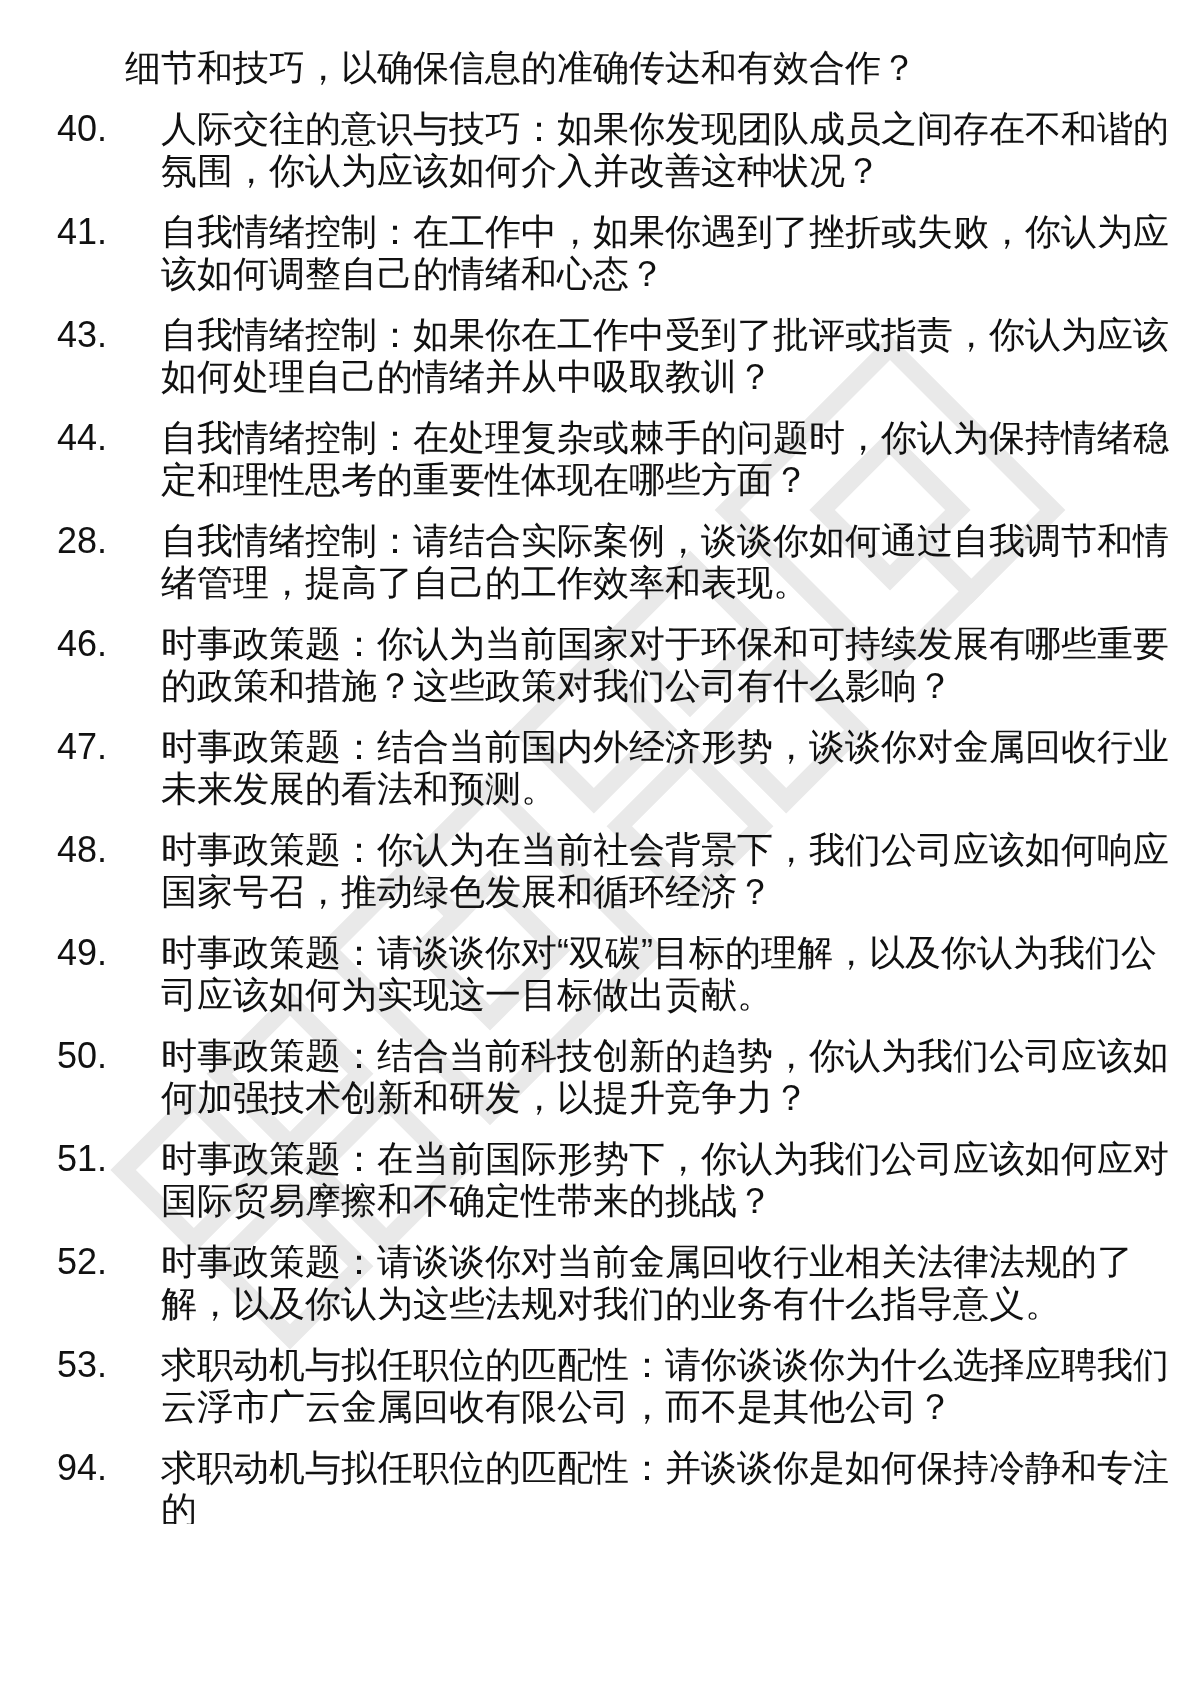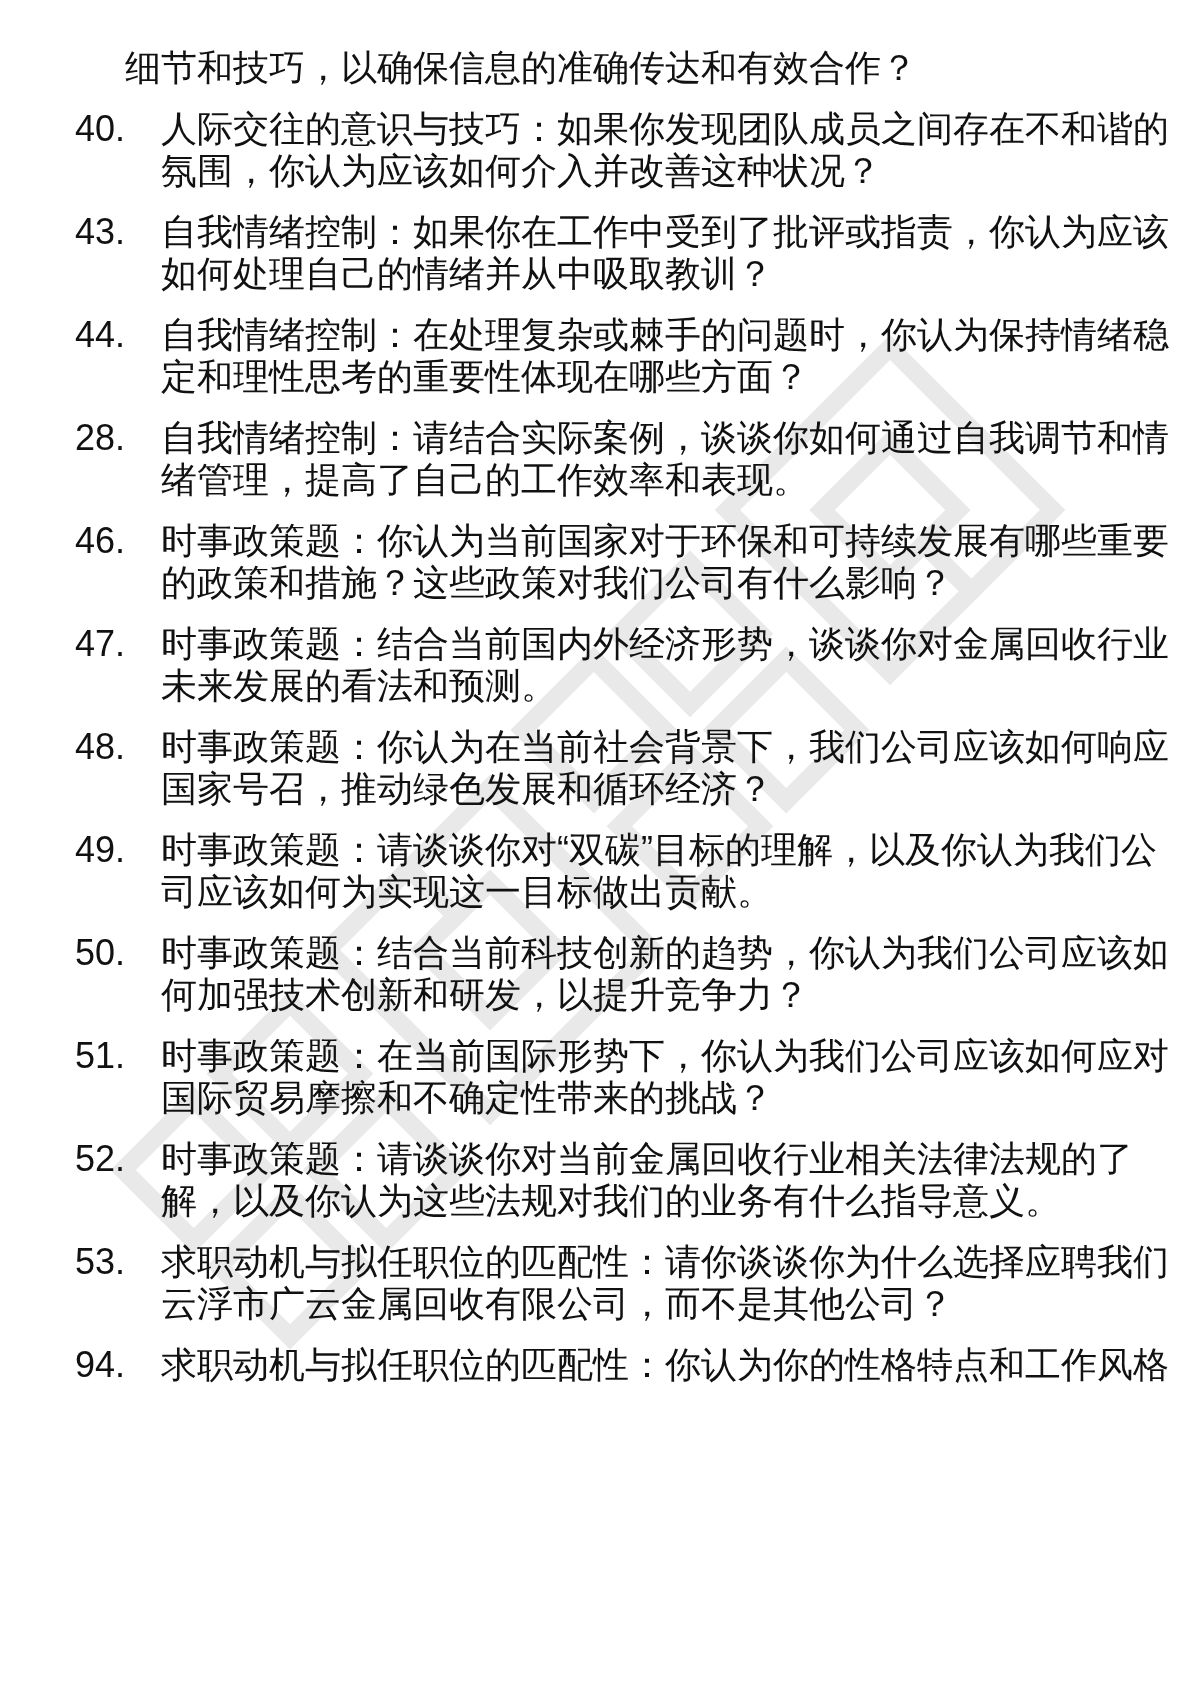--- a/index.html
+++ b/index.html
@@ -43,21 +43,20 @@
   .item {
     display: flex;
     padding: 0 50px 0 57px;
     margin: 0 0 19px 0;
     font-size: 36px;
     line-height: 42px;
   }
   .num {
     flex: 0 0 68px;
     width: 68px;
-    text-align: right;
   }
   .text {
     flex: 0 0 1015px;
     max-width: 1015px;
     word-break: normal;
     margin-left: 36px;
   }
   .footer {
     position: absolute;
     z-index: 1;
@@ -108,20 +107,24 @@
 
   <div class="content">
     <p class="cont-line">细节和技巧，以确保信息的准确传达和有效合作？</p>
 
     <ol class="qlist">
   <li class="item">
     <span class="num">40.</span>
     <span class="text">人际交往的意识与技巧：如果你发现团队成员之间存在不和谐的氛围，你认为应该如何介入并改善这种状况？</span>
   </li>
 
+  <li class="item">
+    <span class="num">41.</span>
+    <span class="text">自我情绪控制：在工作中，如果你遇到了挫折或失败，你认为应该如何调整自己的情绪和心态？</span>
+  </li>
 
 
   <li class="item">
     <span class="num">43.</span>
     <span class="text">自我情绪控制：如果你在工作中受到了批评或指责，你认为应该如何处理自己的情绪并从中吸取教训？</span>
   </li>
 
   <li class="item">
     <span class="num">44.</span>
     <span class="text">自我情绪控制：在处理复杂或棘手的问题时，你认为保持情绪稳定和理性思考的重要性体现在哪些方面？</span>
@@ -167,19 +170,19 @@
     <span class="text">时事政策题：请谈谈你对当前金属回收行业相关法律法规的了解，以及你认为这些法规对我们的业务有什么指导意义。</span>
   </li>
 
   <li class="item">
     <span class="num">53.</span>
     <span class="text">求职动机与拟任职位的匹配性：请你谈谈你为什么选择应聘我们云浮市广云金属回收有限公司，而不是其他公司？</span>
   </li>
 
   <li class="item">
     <span class="num">94.</span>
-    <span class="text">求职动机与拟任职位的匹配性：你认为你的性格特点和工作风格</span>
+    <span class="text">求职动机与拟任职位的匹配性：并谈谈你是如何保持冷静和专注的</span>
   </li>
 </ol>
   </div>
 
   <div class="footer">第4页，共96页</div>
 </div>
 
 </body></html>

